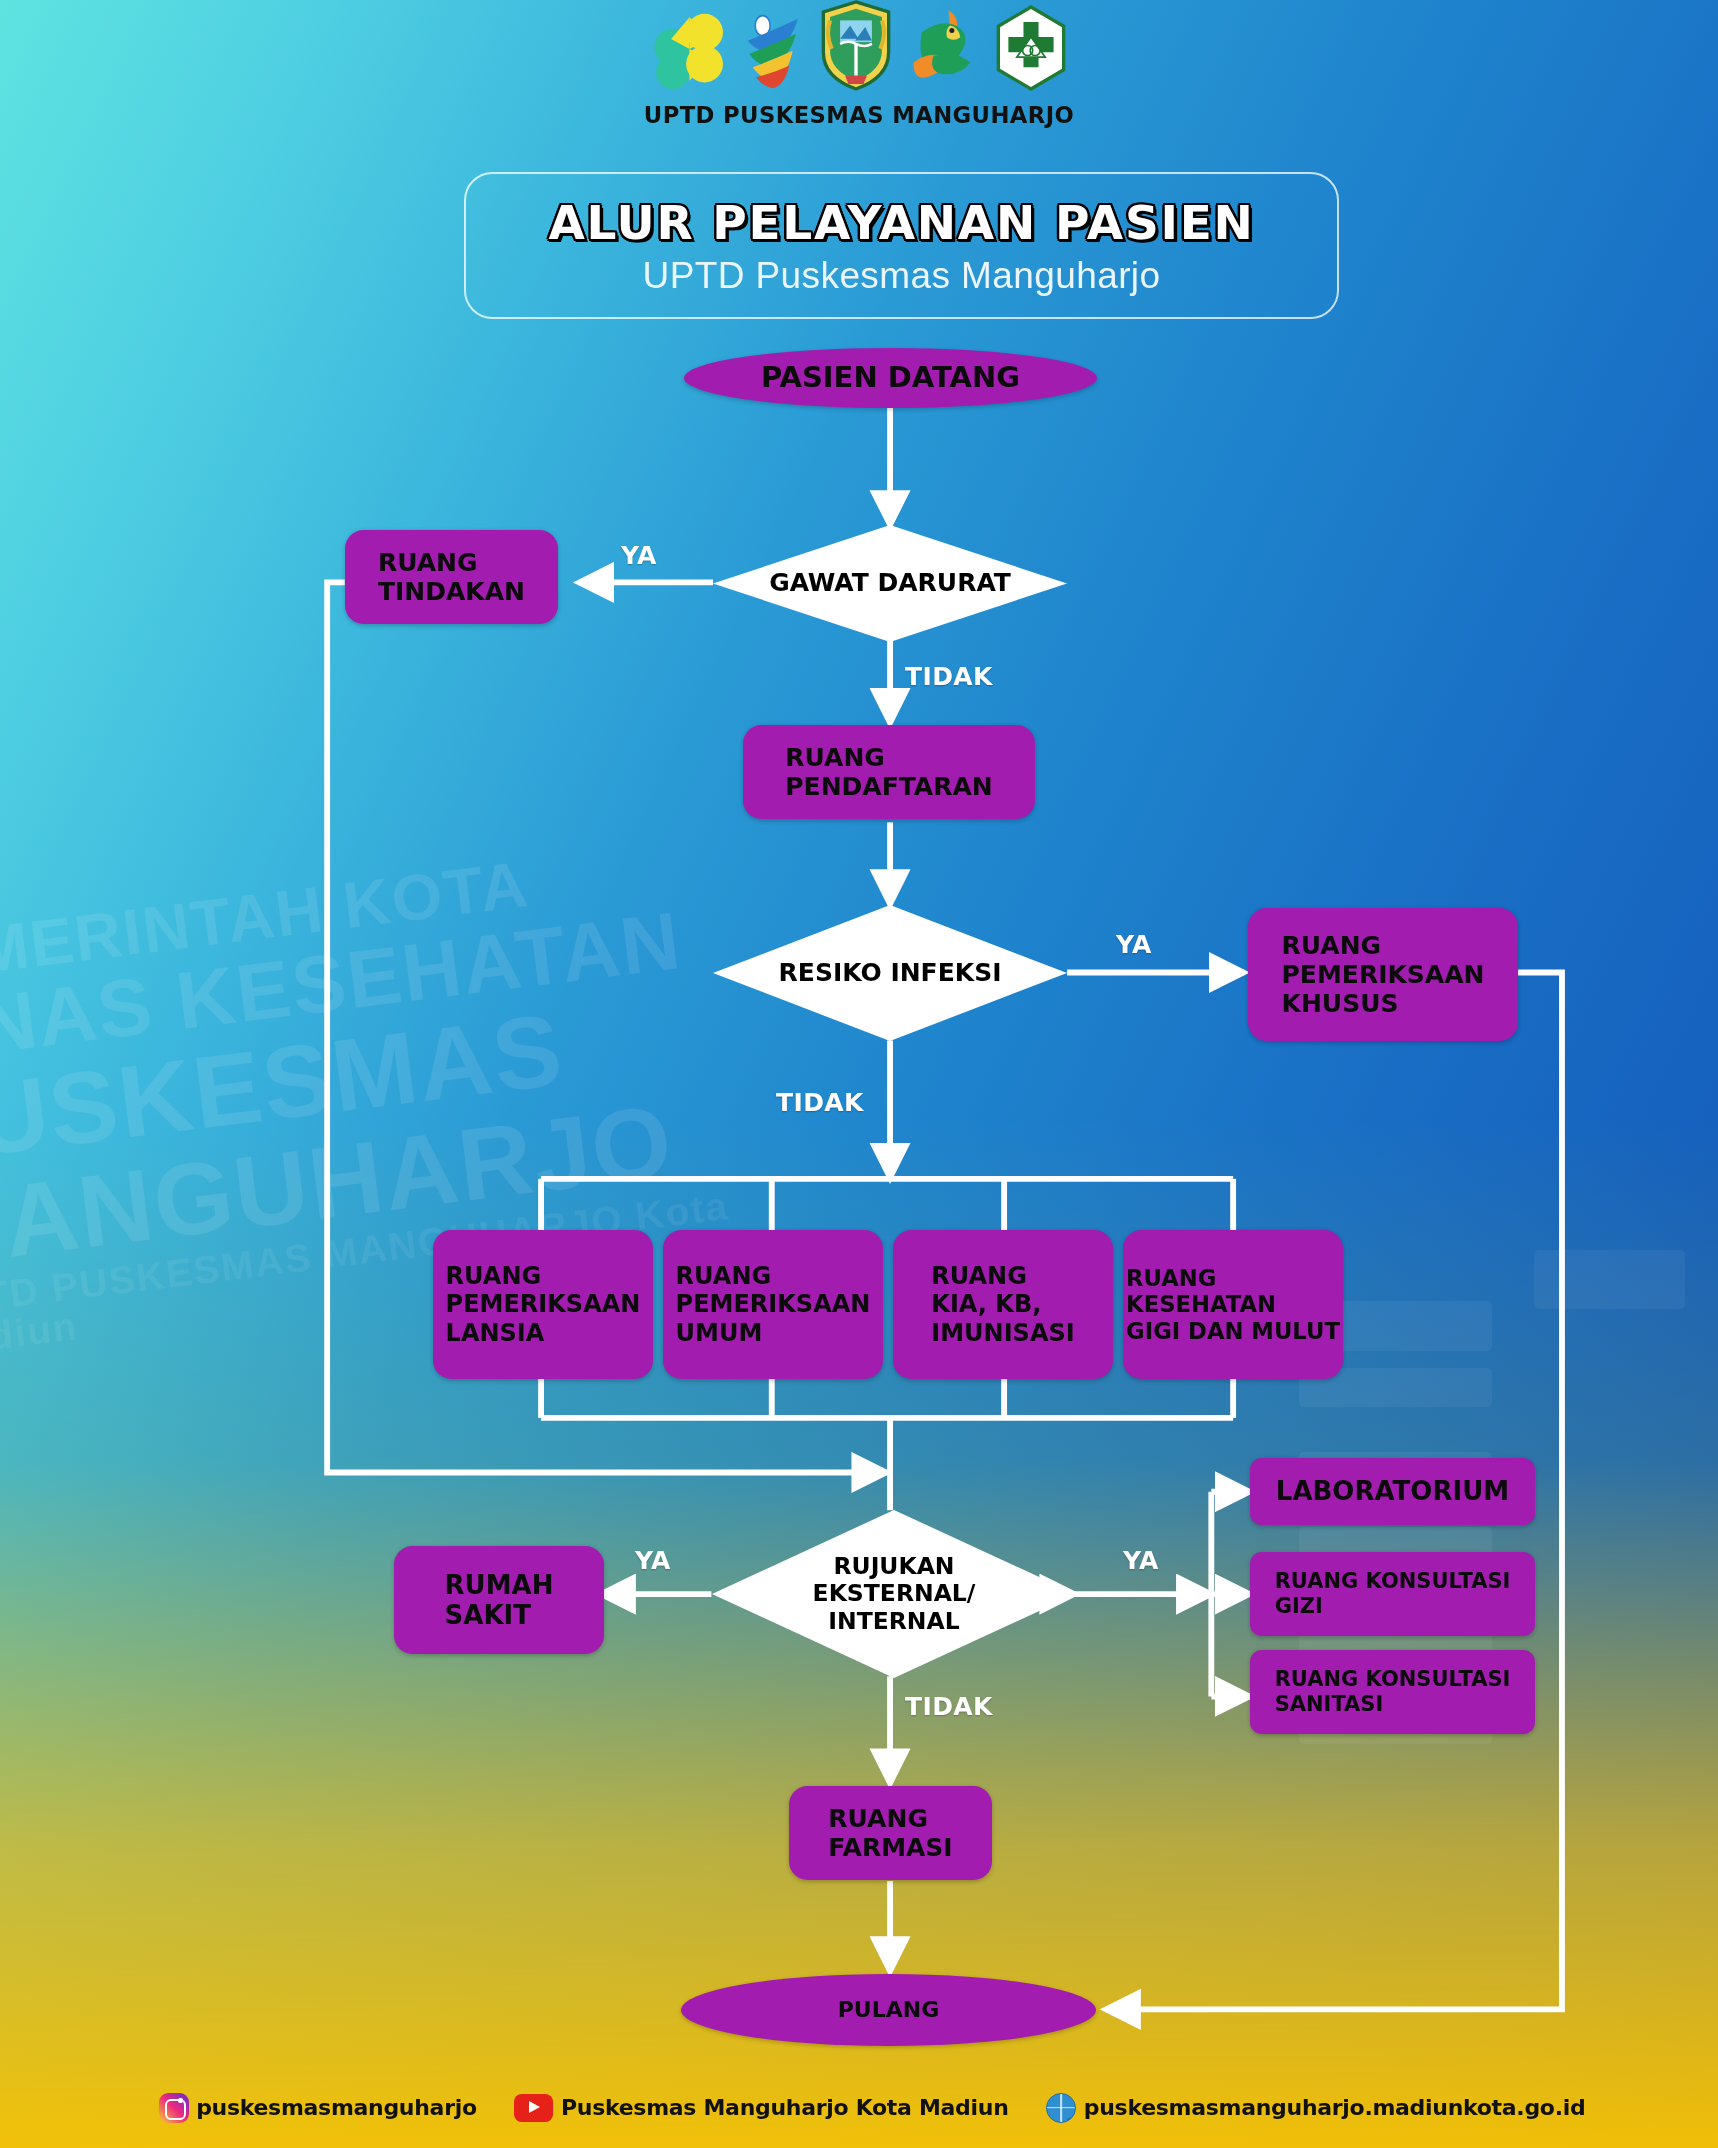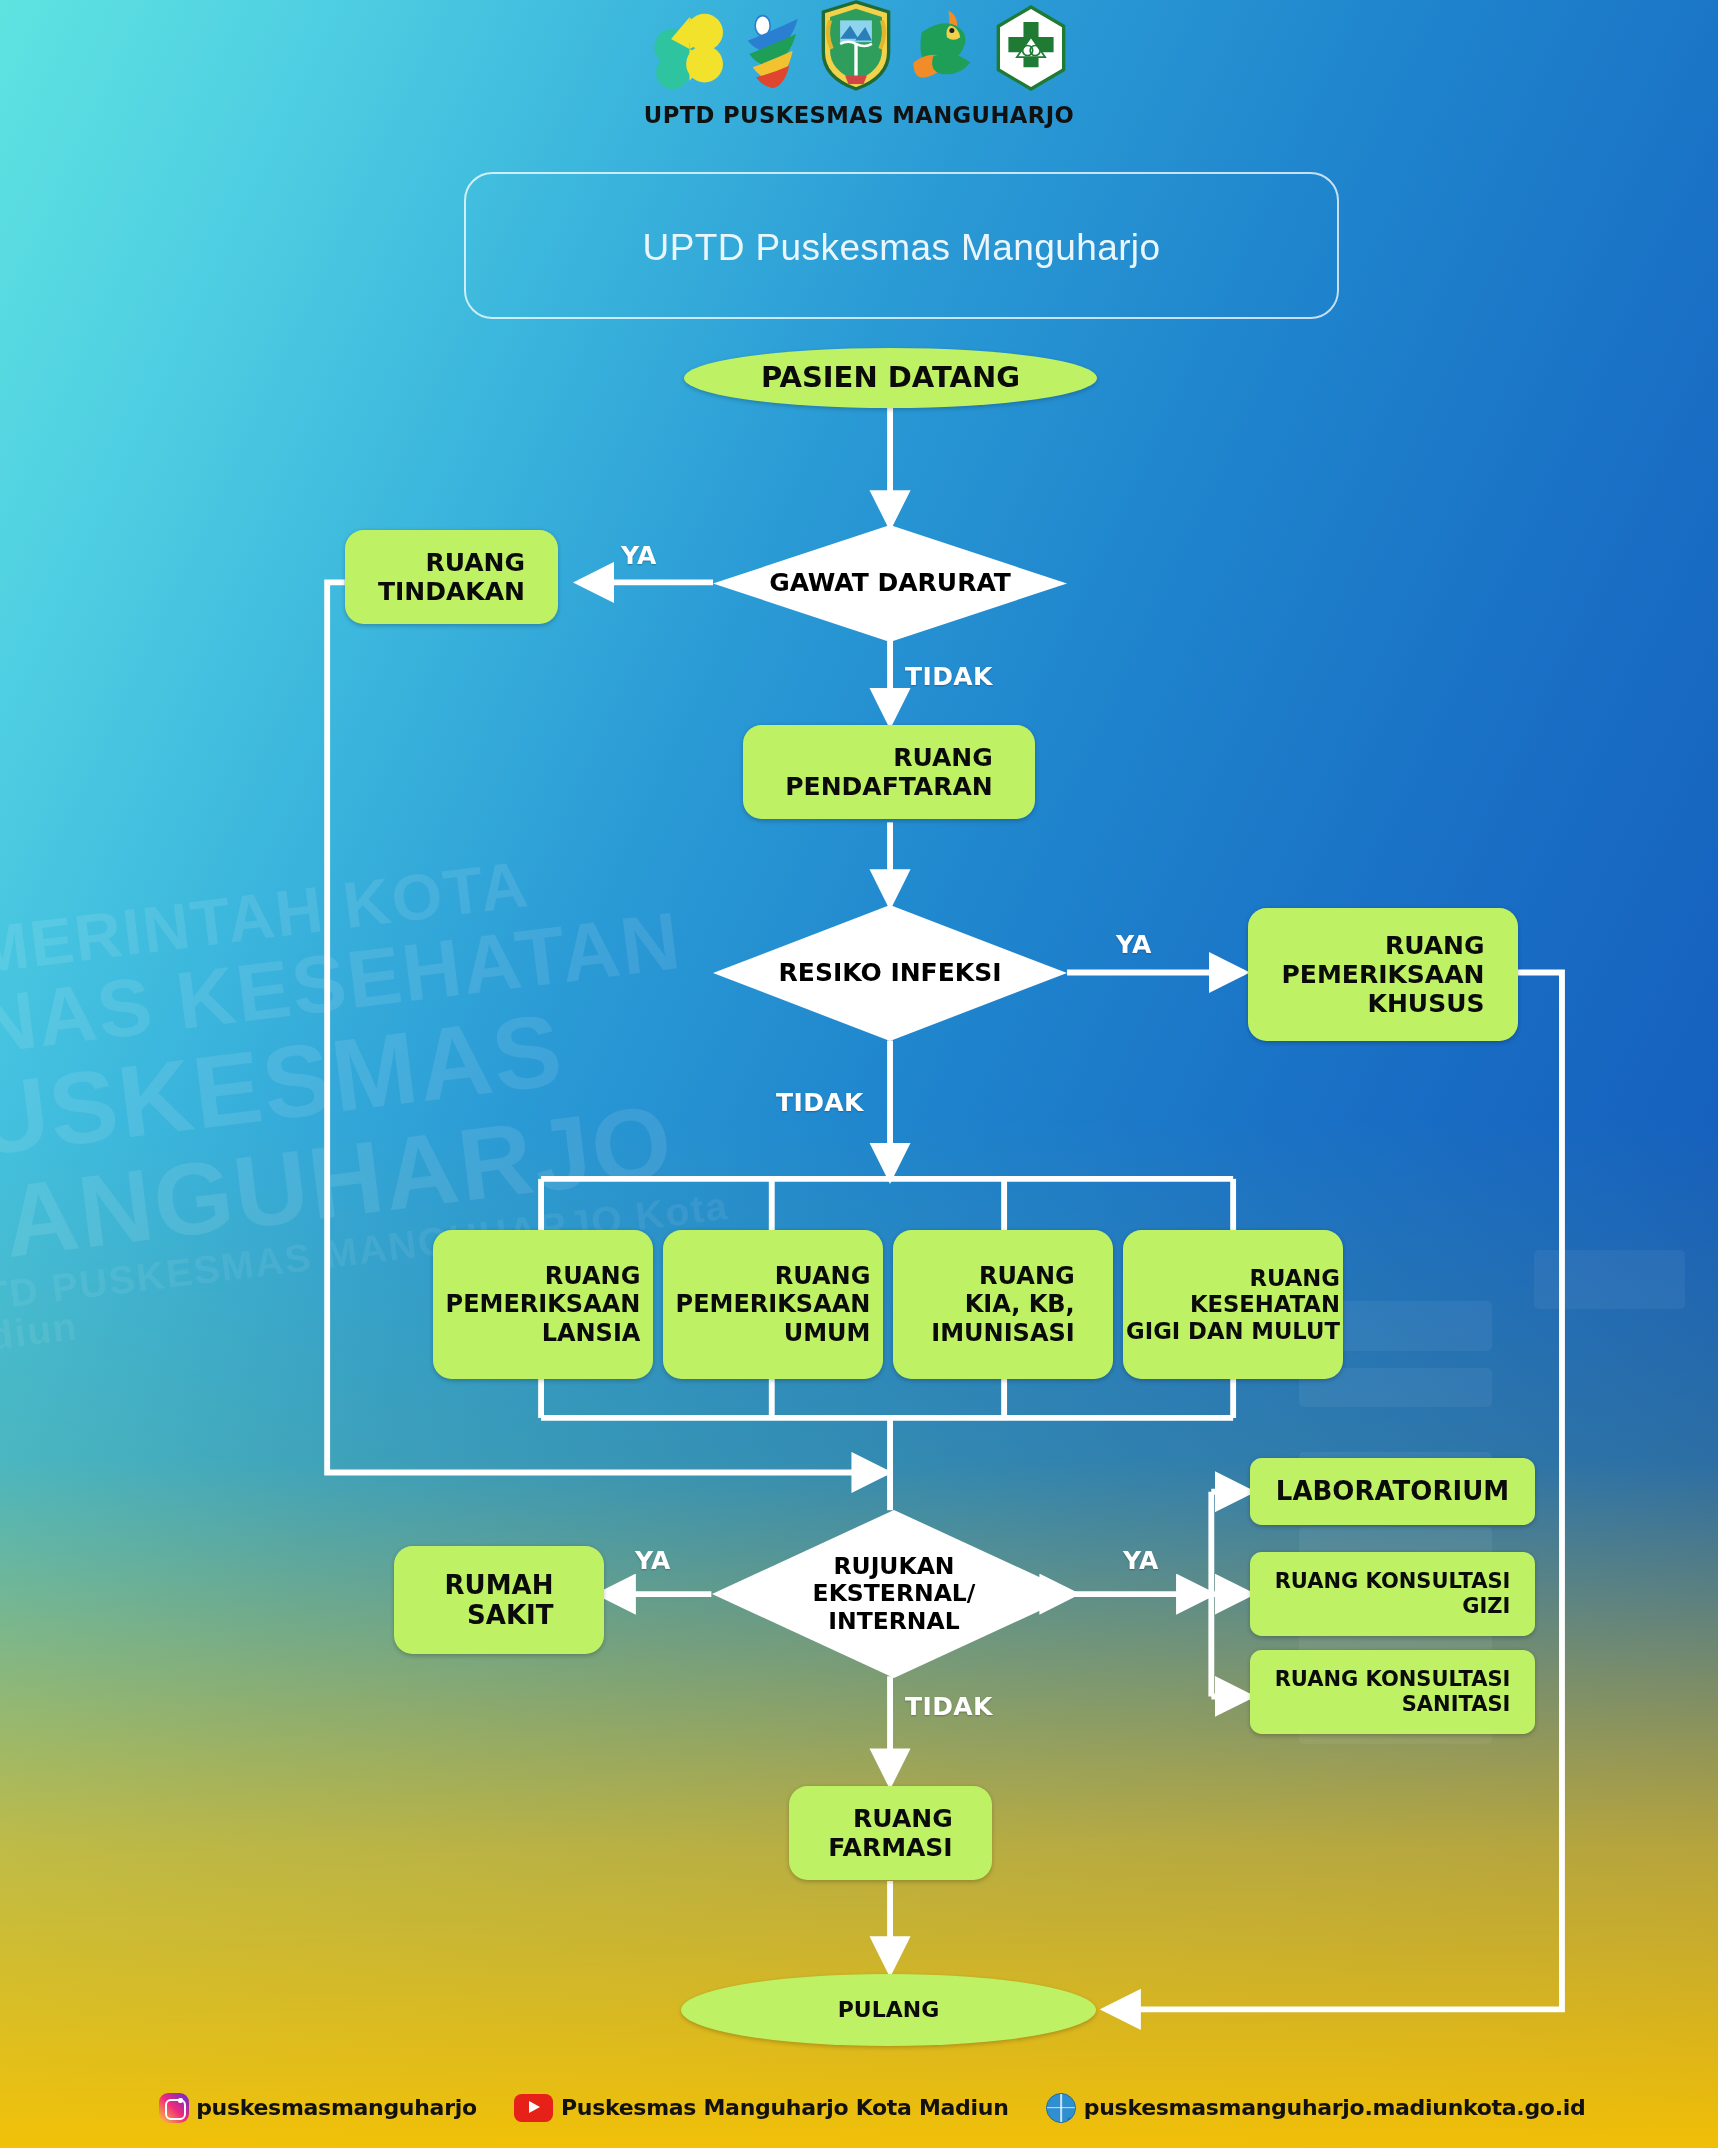--- a/index.html
+++ b/index.html
@@ -105,24 +105,24 @@
     color: #eaf6fb;
     letter-spacing: 0.4px;
   }
 
   
   #flow-lines { position: absolute; left: 0; top: 0; }
 
   
   .node {
     position: absolute;
-    background: #bef264;
+    background: #a21caf;
     color: #0b0b0b;
     display: flex; align-items: center; justify-content: center;
-    text-align: right;
+    text-align: left;
     font-weight: 800;
     font-family: "DejaVu Sans", sans-serif;
     line-height: 1.17;
     box-shadow: 0 1.7px 4.2px rgba(0,0,0,0.22);
     white-space: pre-line;
   }
   .rbox { border-radius: 18.5px; }
   .rbox-sm { border-radius: 11.7px; }
   .oval { border-radius: 50%; }
   .diamond-wrap {
@@ -299,20 +299,21 @@
     </div>
 
   </div>
 
   <div id="org-name">
     <div>UPTD PUSKESMAS MANGUHARJO</div>
   </div>
 </div>
 
 <div id="title-banner">
+  <div id="title-main">ALUR PELAYANAN PASIEN</div>
   <div id="title-sub">UPTD Puskesmas Manguharjo</div>
 </div>
 
 <svg id="flow-lines" width="1718" height="2148" viewBox="0 0 2048 2560">
   <defs>
     <marker id="ar" markerWidth="7" markerHeight="7" refX="6" refY="3.5" orient="auto">
       <polygon points="0 0, 7 3.5, 0 7" fill="#ffffff"></polygon>
     </marker>
   </defs>
   <g stroke="#ffffff" stroke-width="7" fill="none">

